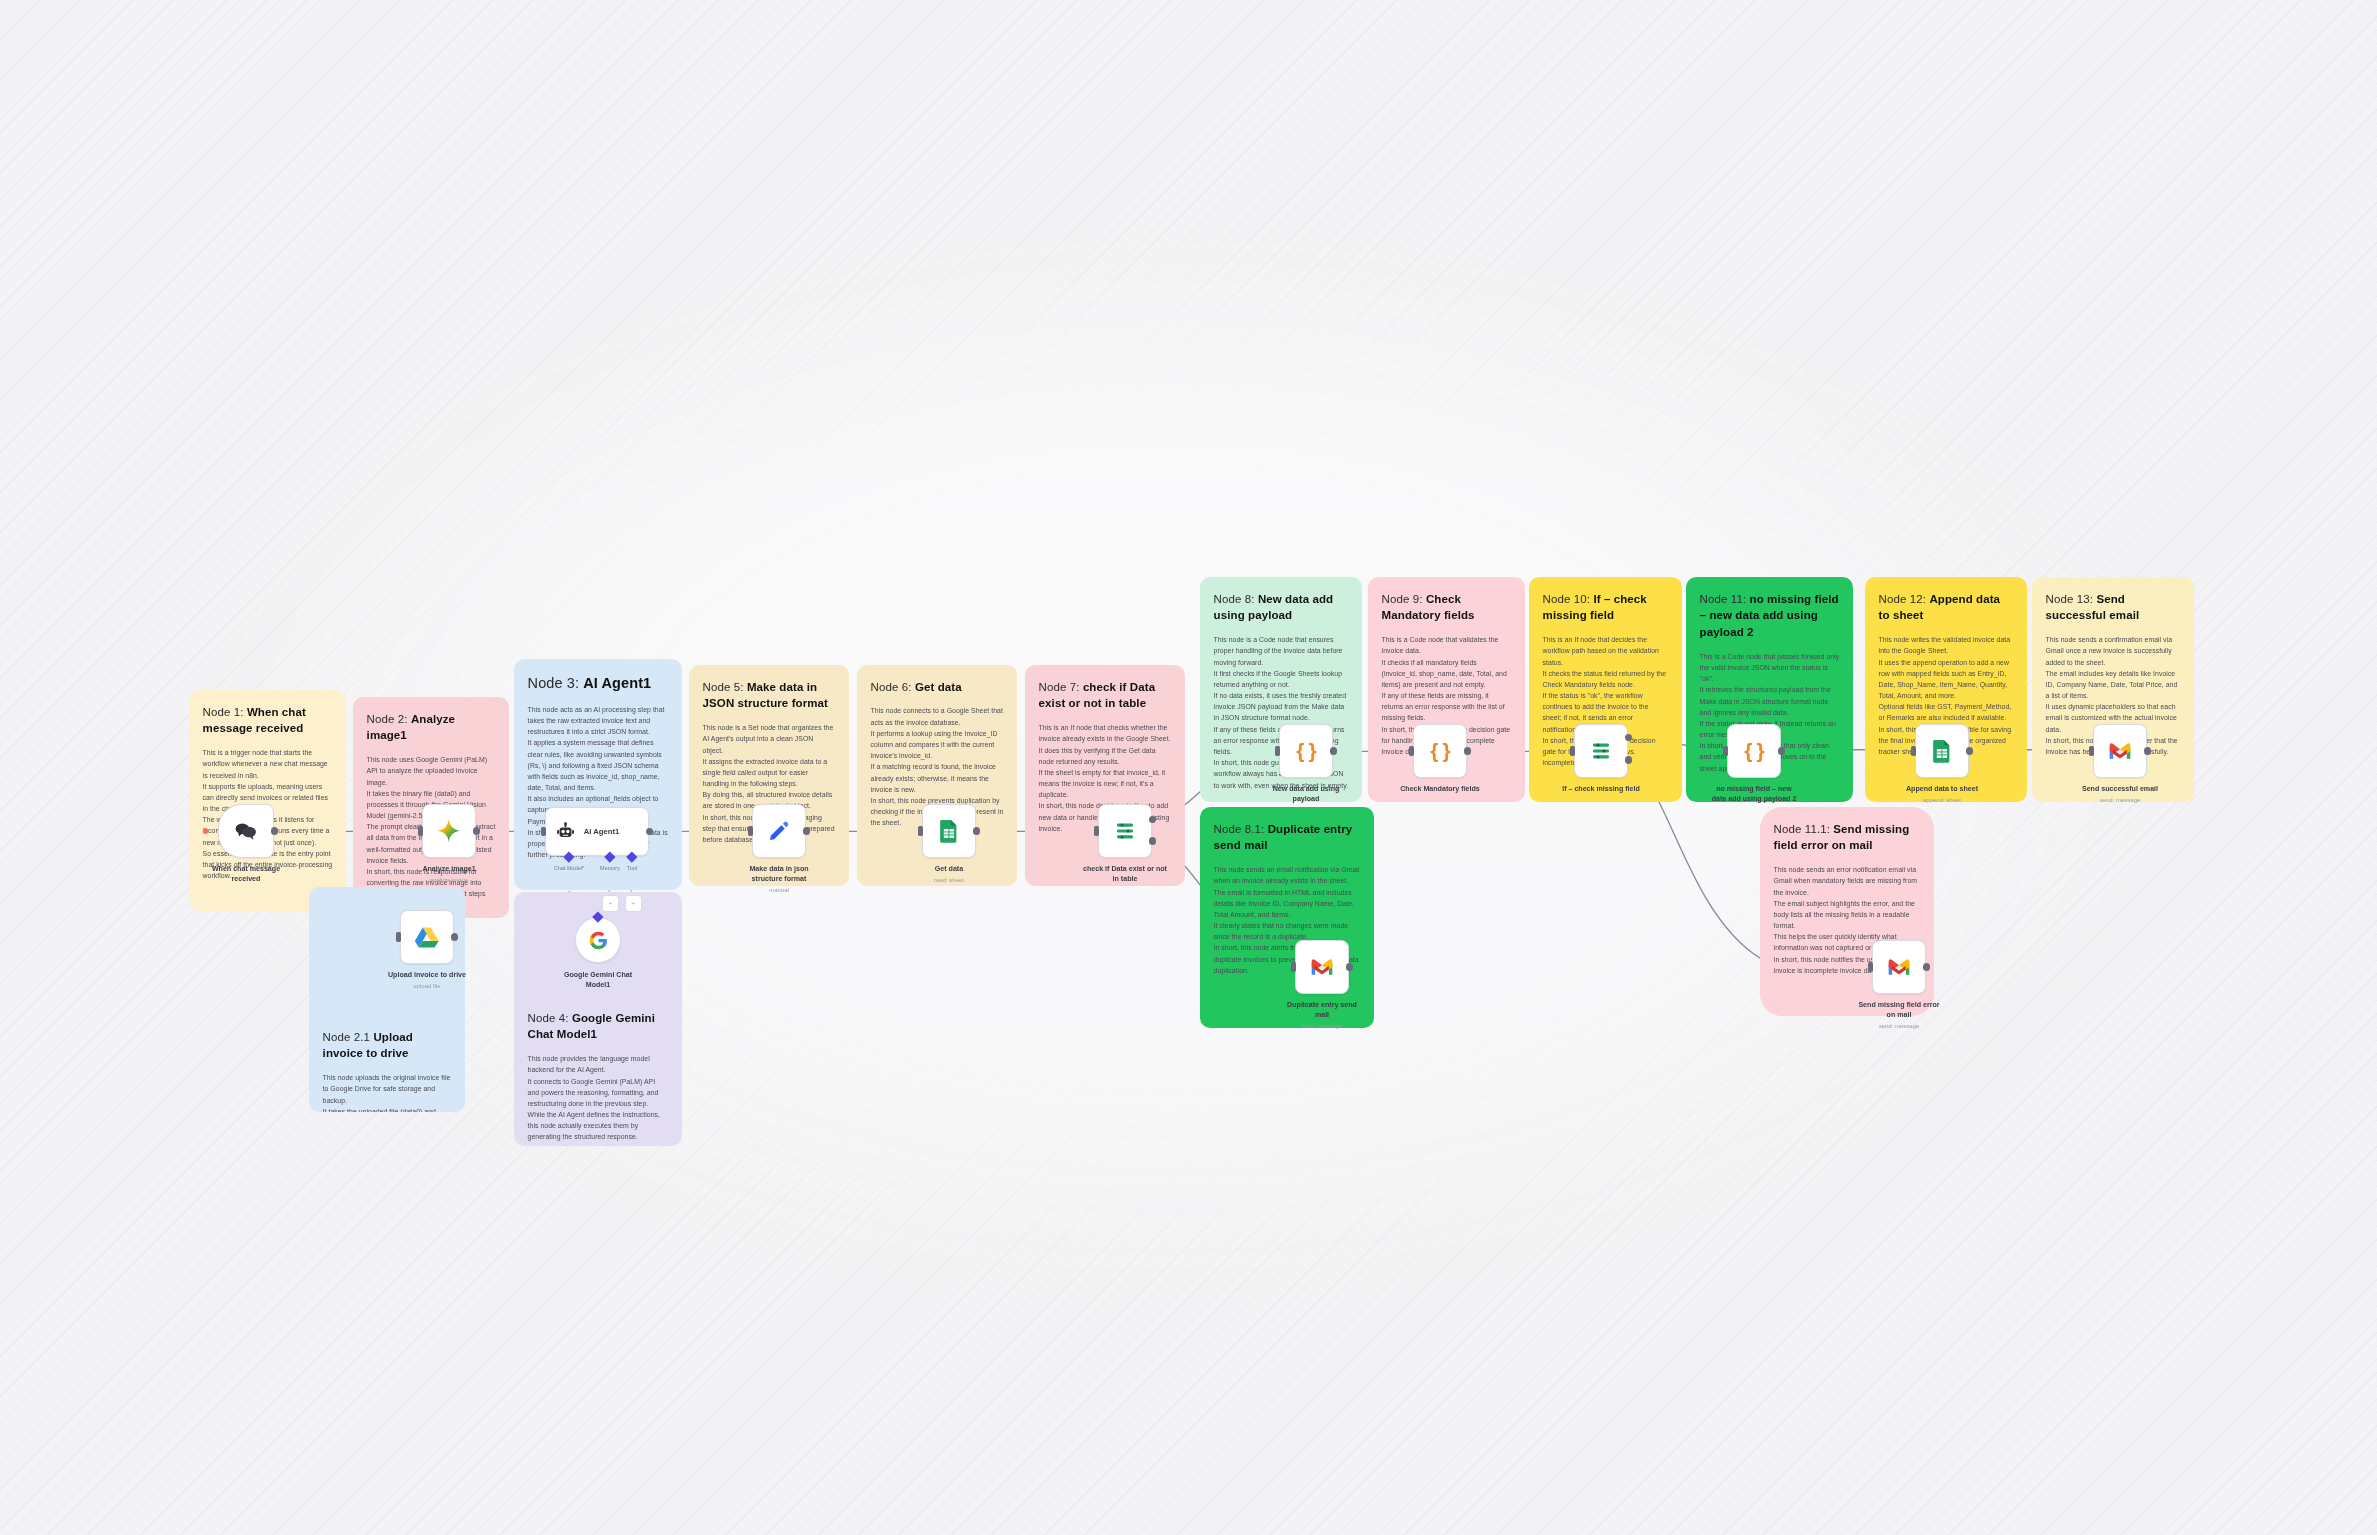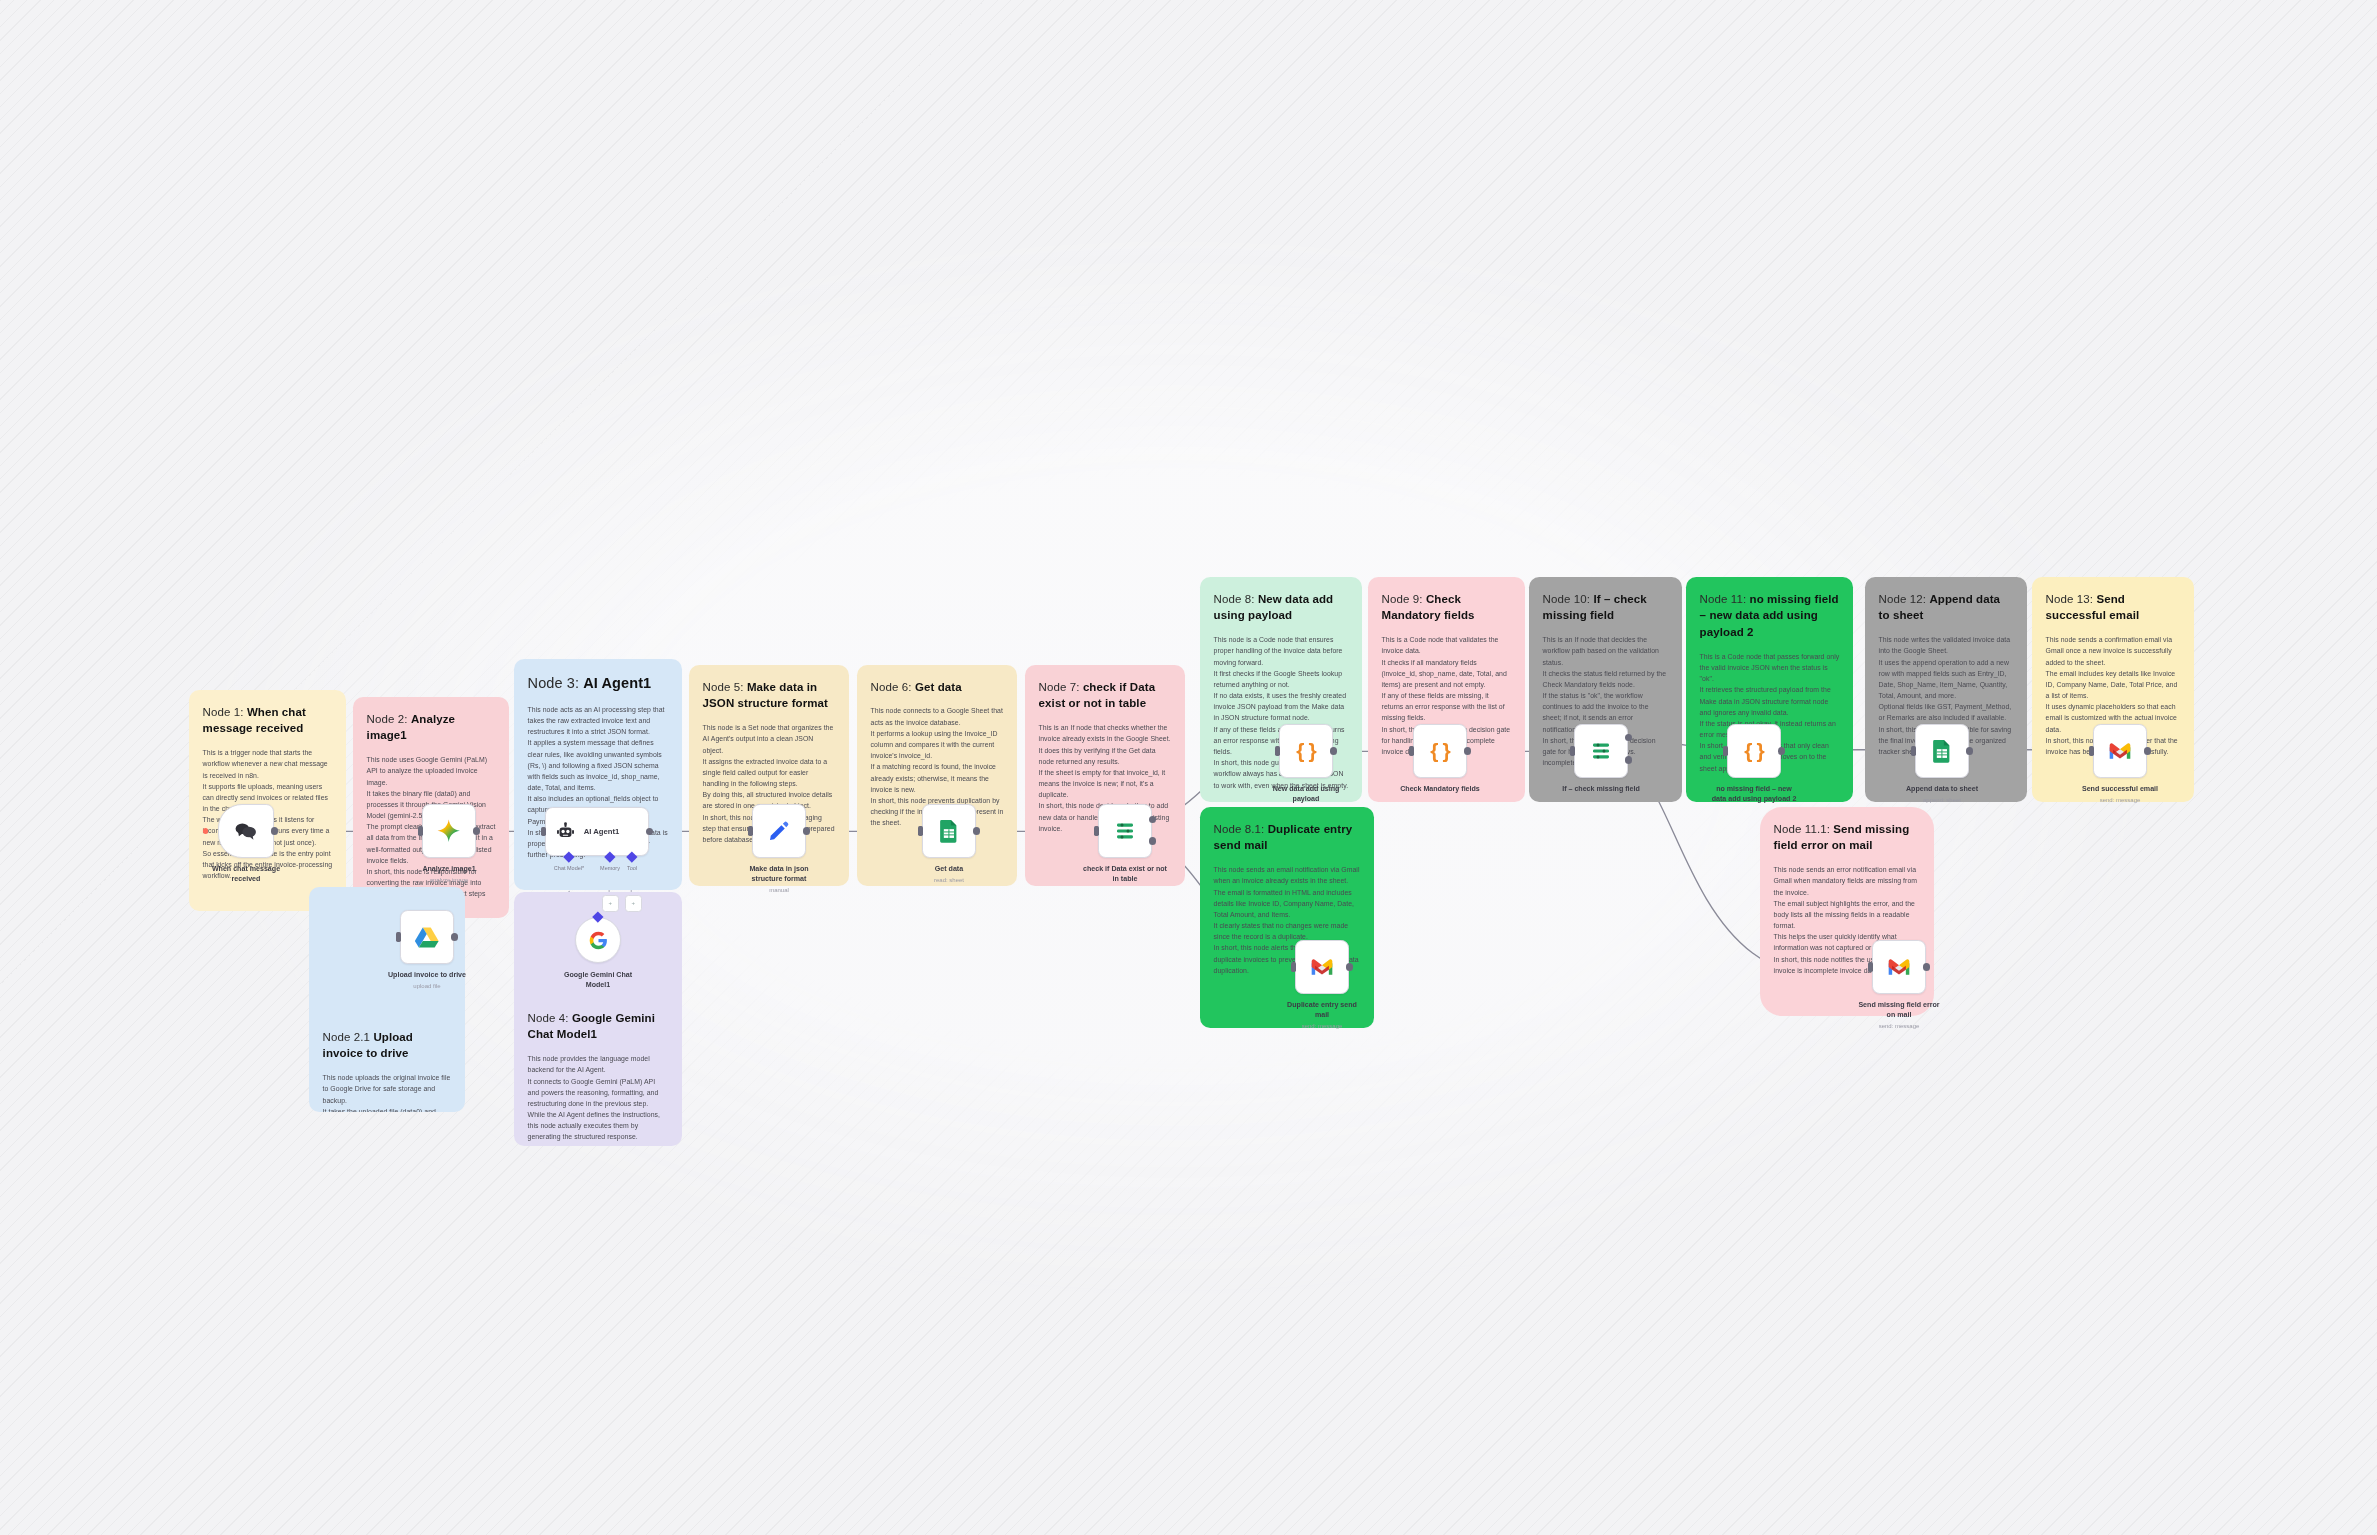--- a/index.html
+++ b/index.html
@@ -39,21 +39,21 @@
   .note .nbody{
     font-size:6.9px;line-height:1.62;color:#4a4a52;white-space:pre-wrap;
     letter-spacing:0.04px;
   }
   .c-yellow{background:#fcf0cd;margin-top:25px;}
   .c-pink{background:#f9d2d6;}
   .c-blue{background:#d6e7f7;}
   .c-cream{background:#f7e9c6;}
   .c-green{background:#cdf0dd;}
   .c-lilac{background:#e2ddf3;}
-  .c-sky{background:#a3a3a3;}
+  .c-sky{background:#fde047;}
   .c-pink2{background:#fbd3d8;}
   .c-yellow2{background:#fcefbf;}
   .c-cream2{background:#22c55e;}
 
   
   #wires{position:absolute;left:0;top:0;width:2377px;height:1536px;pointer-events:none;}
 
   
   .node{position:absolute;}
   .nbox{

